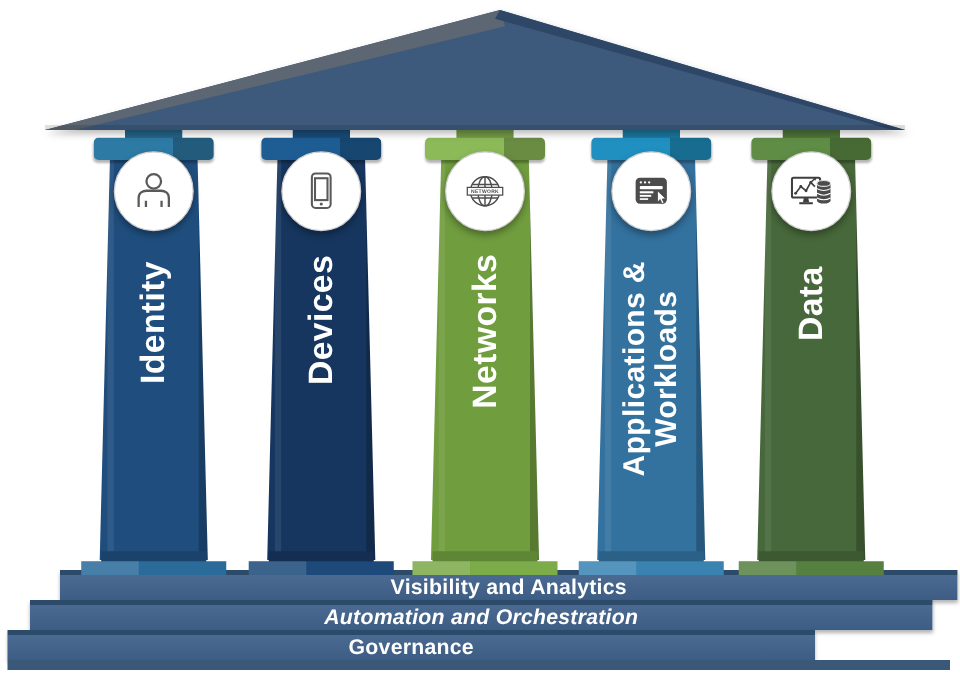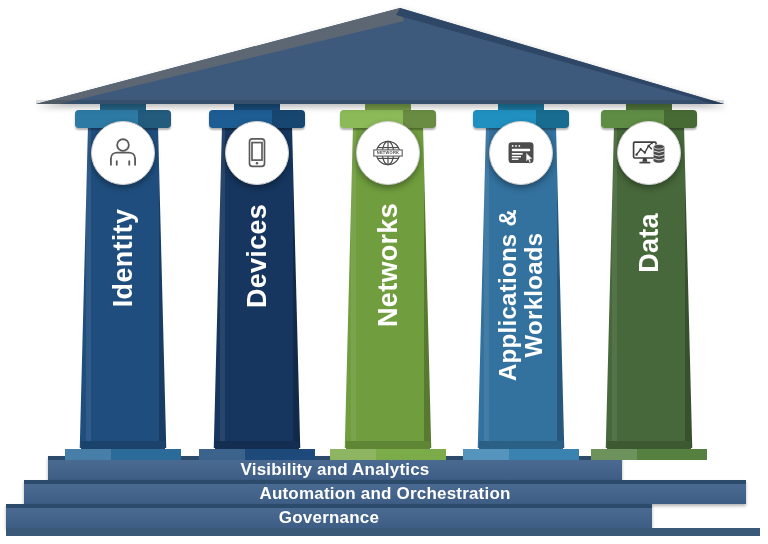--- a/index.html
+++ b/index.html
@@ -62,22 +62,22 @@
   .p5 .pillar-label{top:147px;}
   
   .step{
     position:absolute;height:24px;z-index:1;
     background:linear-gradient(180deg,#4a6a92,#3e5d84);
     border-top:4px solid #2c4a69;box-sizing:border-box;
     box-shadow:0 2px 3px rgba(0,0,0,.3);
     color:#fff;font-size:17px;font-weight:600;letter-spacing:.2px;
     display:flex;align-items:center;justify-content:center;
   }
-  .step1{left:48px;top:456px;width:574px;}
-  .step2{left:24px;top:480px;width:722px;}
+  .step1{left:48px;top:456px;width:718px;}
+  .step2{left:24px;top:480px;width:722px;font-style:italic;}
   .step3{left:6px; top:504px;width:646px;}
   .step-bottom{position:absolute;left:6px;top:528px;width:754px;height:8px;background:#3a5877;z-index:1;}
   .icon-badge svg{display:block;}
 </style>
 </head>
 <body>
 
 <div class="canvas">
 
   <svg class="roof-svg" width="768" height="120" viewBox="0 0 768 120">

